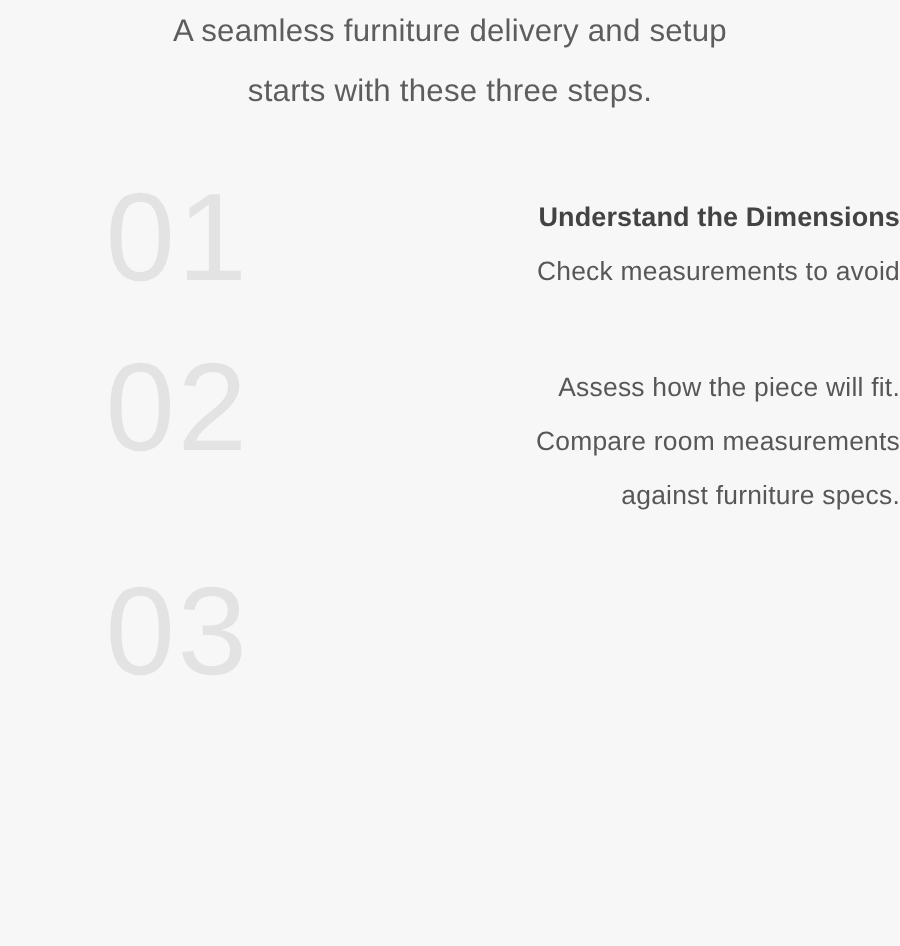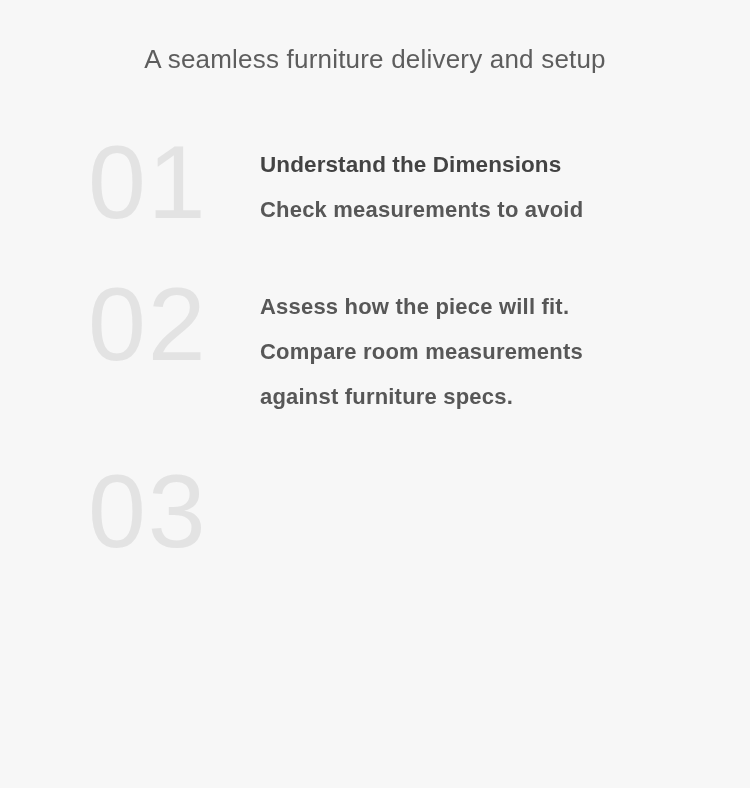--- a/index.html
+++ b/index.html
@@ -7,21 +7,20 @@
     width: 750px;
     height: 788px;
     background: #f7f7f7;
     font-family: "Liberation Sans", sans-serif;
     overflow: hidden;
   }
   .section {
     width: 750px;
     height: 788px;
     box-sizing: border-box;
-    padding-top: 34px;
     border-radius: 10px;
   }
   .heading {
     text-align: center;
     font-size: 26px;
     line-height: 50px;
     font-weight: 400;
     color: #5d5d5d;
     letter-spacing: 0.2px;
   }
@@ -41,43 +40,45 @@
     line-height: 82px;
     font-weight: 300;
     color: #e3e3e3;
     letter-spacing: 2px;
     margin-top: -1px;
     user-select: none;
   }
   .step-text {
     flex: 1 1 auto;
     padding-top: 0;
+    text-align: right;
   }
   .step-title {
     font-size: 22.5px;
     line-height: 45px;
     font-weight: 700;
     color: #434343;
     letter-spacing: 0.1px;
   }
   .step-line {
     font-size: 22px;
     line-height: 45px;
-    font-weight: 700;
+    font-weight: 400;
     color: #575757;
     letter-spacing: 0.2px;
   }
 </style>
 </head>
 <body>
 
 <div class="section">
 
   <div class="heading">
     <div>A seamless furniture delivery and setup</div>
+    <div>starts with these three steps.</div>
   </div>
 
   <div class="steps">
 
     <div class="step-row">
       <div class="step-number">01</div>
       <div class="step-text">
         <div class="step-title">Understand the Dimensions</div>
         <div class="step-line">Check measurements to avoid</div>
       </div>

